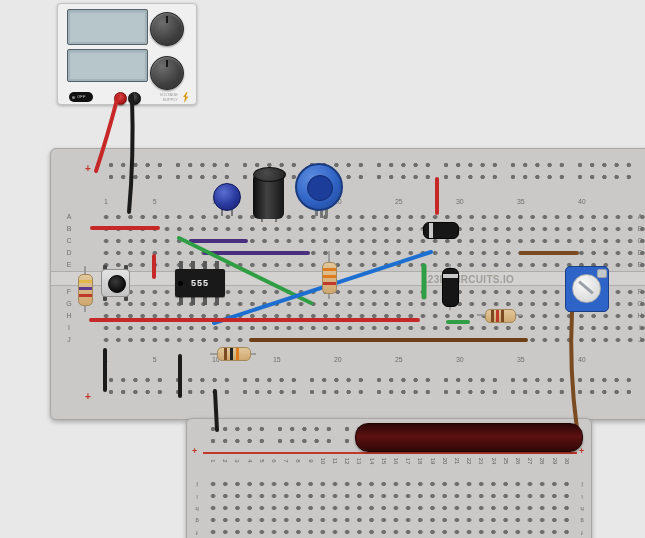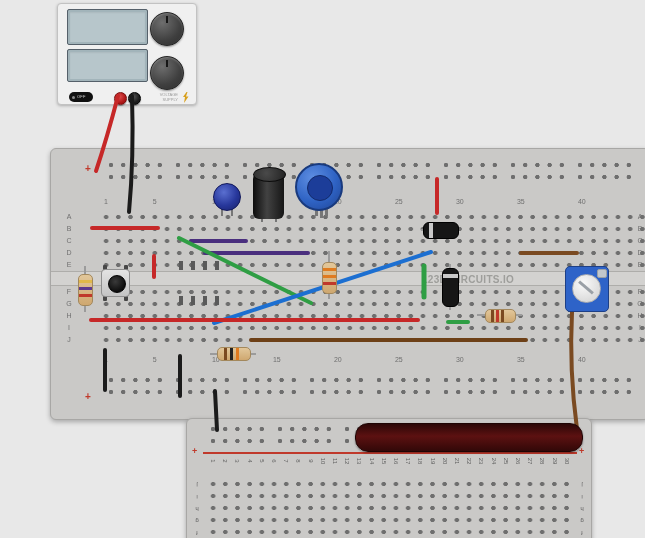--- a/index.html
+++ b/index.html
@@ -243,20 +243,24 @@
 
   <div class="comp" style="left:175px;top:261px;width:50px;height:44px">
     <div class="ic-pin" style="left:4px;top:0"></div>
     <div class="ic-pin" style="left:16px;top:0"></div>
     <div class="ic-pin" style="left:28px;top:0"></div>
     <div class="ic-pin" style="left:40px;top:0"></div>
     <div class="ic-pin" style="left:4px;top:35px"></div>
     <div class="ic-pin" style="left:16px;top:35px"></div>
     <div class="ic-pin" style="left:28px;top:35px"></div>
     <div class="ic-pin" style="left:40px;top:35px"></div>
+    <div class="ic-body">
+      <div class="ic-notch"></div>
+      <span class="ic-label">555</span>
+    </div>
   </div>
 
   <div class="comp" style="left:77px;top:266px;width:15px;height:46px">
     <div class="leg" style="left:6.5px;top:0;width:2px;height:46px"></div>
     <div class="res-body" style="left:1px;top:8px;width:13px;height:30px">
       <div class="band" style="left:0;top:5px;width:100%;height:3px;background:#e0b84a"></div>
       <div class="band" style="left:0;top:12px;width:100%;height:3px;background:#5d3a8e"></div>
       <div class="band" style="left:0;top:19px;width:100%;height:3px;background:#c0392b"></div>
     </div>
   </div>

